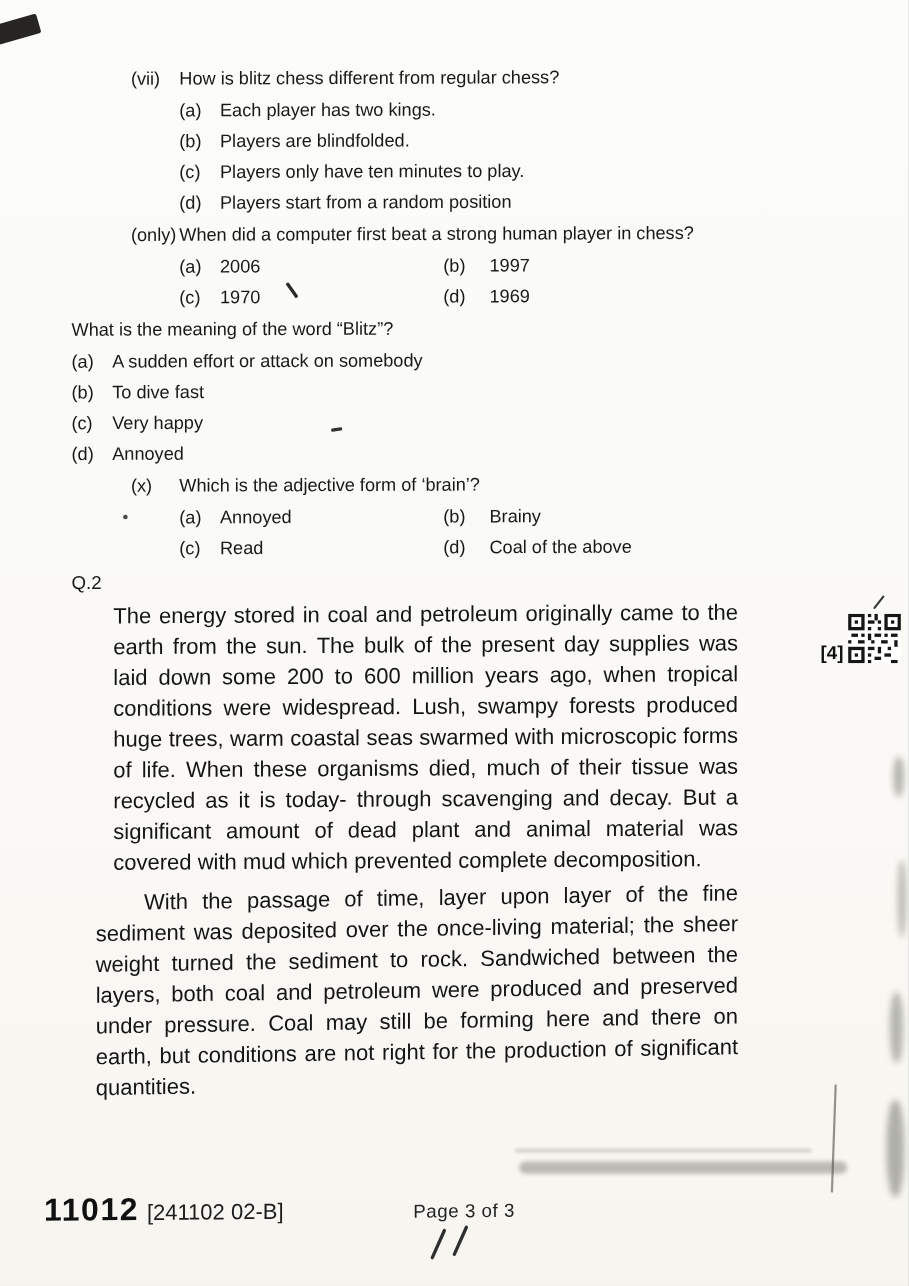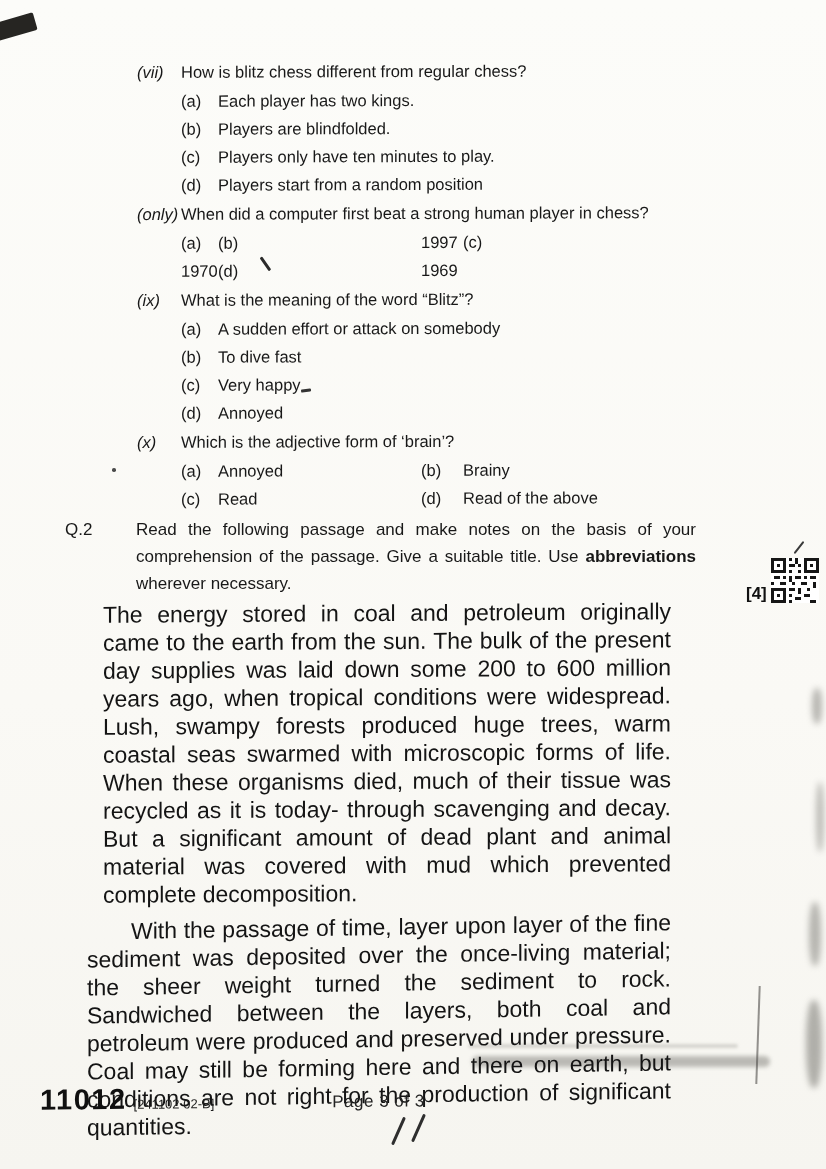--- a/index.html
+++ b/index.html
@@ -19,21 +19,21 @@
 
   .content {
     position: absolute;
     top: 58px;
     left: 65px;
     right: 56px;
   }
 
   
   .question { display: flex; margin-bottom: 2px; transform: skewY(-0.2deg); }
-  .qnum { flex: 0 0 44px; margin-left: 72px; font-size: 16.5px; line-height: 26px; font-style: italic; }
+  .qnum { flex: 0 0 44px; margin-left: 54px; font-size: 16.5px; line-height: 26px; }
   .qbody { flex: 1; }
   .qtext { font-size: 16.5px; line-height: 26px; margin-bottom: 2px; max-width: 560px; }
   .qtext.narrow { max-width: 470px; text-align: justify; }
 
   .opts-stacked .opt { display: flex; line-height: 28px; font-size: 16.5px; }
   .opt-letter { flex: 0 0 37px; }
   .opt-text { flex: 1; }
 
   .opts-grid {
     display: grid;
@@ -63,21 +63,21 @@
     top: 558px;
     width: 48px;
     height: 45px;
   }
 
   
   .passage {
     margin-top: 2px;
     margin-left: 38px;
     width: 568px;
-    font-size: 23px;
+    font-size: 20px;
     line-height: 28px;
     text-align: justify;
     color: #141414;
   }
   .passage p { margin: 0; }
   .passage .p1 { transform: skewY(-0.35deg); }
   .passage .p2 {
     margin-top: 6px;
     margin-left: -16px;
     text-indent: 44px;
@@ -88,21 +88,21 @@
   .footer {
     position: absolute;
     left: 40px;
     top: 1070px;
     display: flex;
     align-items: baseline;
     transform: skewY(-0.5deg);
     white-space: nowrap;
   }
   .footer-code { font-size: 29px; font-weight: bold; letter-spacing: 1.5px; color: #101010; }
-  .footer-ref { font-size: 13px; margin-left: 7px; color: #1c1c1c; }
+  .footer-ref { font-size: 20px; margin-left: 7px; color: #1c1c1c; }
   .footer-page { font-size: 17px; font-weight: normal; margin-left: 118px; color: #222; letter-spacing: .5px; margin-top: 23px; }
 
   
   .artifact { position: absolute; pointer-events: none; }
   .corner-mark {
     left: -8px; top: 18px; width: 44px; height: 18px;
     background: #262522; transform: rotate(-16deg); border-radius: 2px;
   }
   .smudge { background: #76756f; border-radius: 45%; filter: blur(3px); }
   .s1 { left: 812px; top: 688px; width: 10px; height: 36px; opacity: .5; }
@@ -165,32 +165,32 @@
         </div>
       </div>
     </div>
 
     <div class="question">
       <span class="qnum">(only)</span>
       <div class="qbody">
         <div class="qtext narrow">When did a computer first beat a strong human player in chess?</div>
         <div class="opts-grid">
           <span class="opt-letter">(a)</span>
+          <span class="opt-text">2006</span>
           <span class="opt-letter">(b)</span>
           <span class="opt-text">1997</span>
           <span class="opt-letter">(c)</span>
           <span class="opt-text">1970</span>
           <span class="opt-letter">(d)</span>
           <span class="opt-text">1969</span>
         </div>
       </div>
     </div>
 
     <div class="question">
-      <span class="qnum">(ix)</span>
       <div class="qbody">
         <div class="qtext">What is the meaning of the word “Blitz”?</div>
         <div class="opts-stacked">
           <div class="opt">
             <span class="opt-letter">(a)</span>
             <span class="opt-text">A sudden effort or attack on somebody</span>
           </div>
           <div class="opt">
             <span class="opt-letter">(b)</span>
             <span class="opt-text">To dive fast</span>
@@ -212,28 +212,27 @@
       <div class="qbody">
         <div class="qtext">Which is the adjective form of ‘brain’?</div>
         <div class="opts-grid">
           <span class="opt-letter">(a)</span>
           <span class="opt-text">Annoyed</span>
           <span class="opt-letter">(b)</span>
           <span class="opt-text">Brainy</span>
           <span class="opt-letter">(c)</span>
           <span class="opt-text">Read</span>
           <span class="opt-letter">(d)</span>
-          <span class="opt-text">Read of the above</span>
+          <span class="opt-text">Coal of the above</span>
         </div>
       </div>
     </div>
 
     <div class="q2">
       <span class="q2-num">Q.2</span>
-      <div class="q2-text"><span>Read the following passage and make notes on the basis of your comprehension of the passage. Give a suitable title. Use </span><span class="q2-bold">abbreviations</span><span> wherever necessary.</span></div>
     </div>
 
     <div class="passage">
       <p class="p1">The energy stored in coal and petroleum originally came to the earth from the sun. The bulk of the present day supplies was laid down some 200 to 600 million years ago, when tropical conditions were widespread. Lush, swampy forests produced huge trees, warm coastal seas swarmed with microscopic forms of life. When these organisms died, much of their tissue was recycled as it is today- through scavenging and decay. But a significant amount of dead plant and animal material was covered with mud which prevented complete decomposition.</p>
       <p class="p2">With the passage of time, layer upon layer of the fine sediment was deposited over the once-living material; the sheer weight turned the sediment to rock. Sandwiched between the layers, both coal and petroleum were produced and preserved under pressure. Coal may still be forming here and there on earth, but conditions are not right for the production of significant quantities.</p>
     </div>
 
   </div>
 
   <div class="marks-badge">[4]</div>

